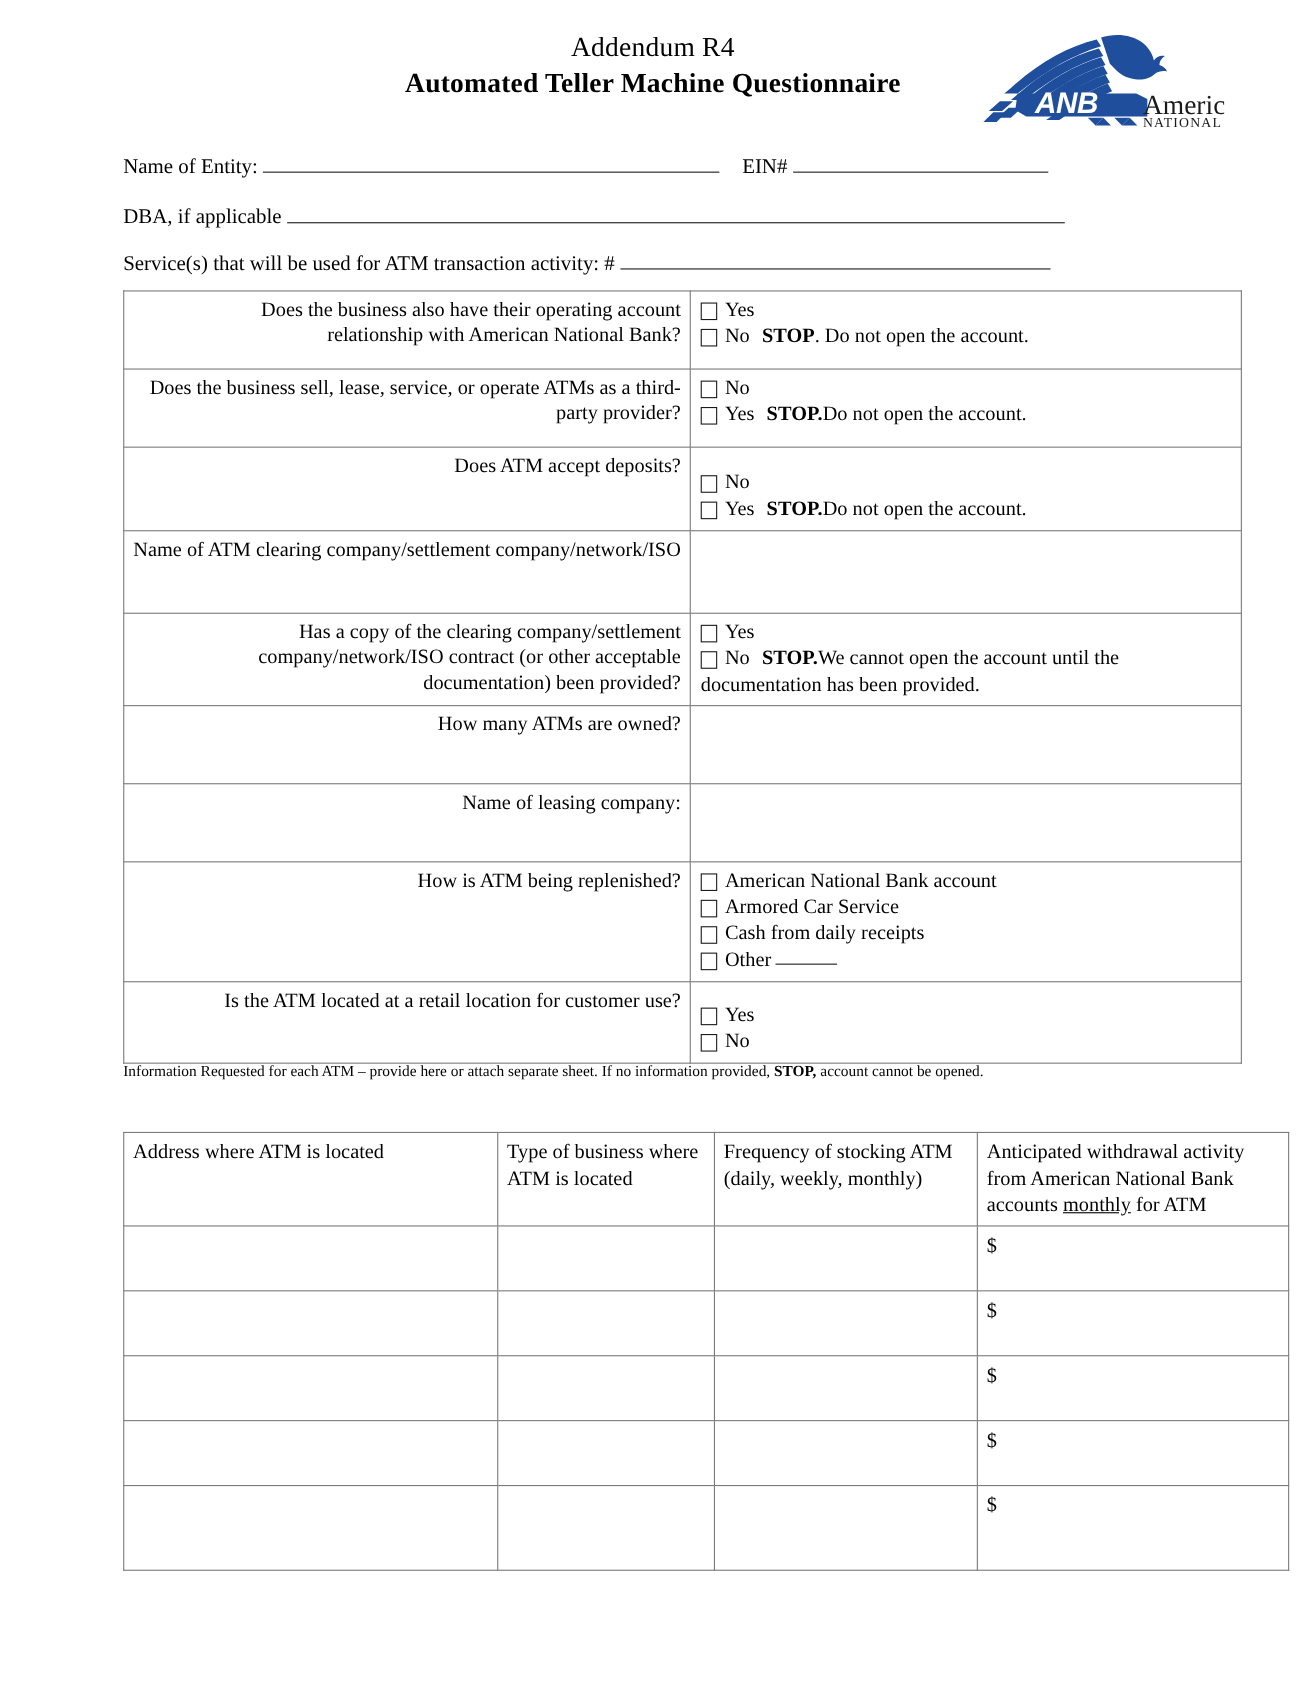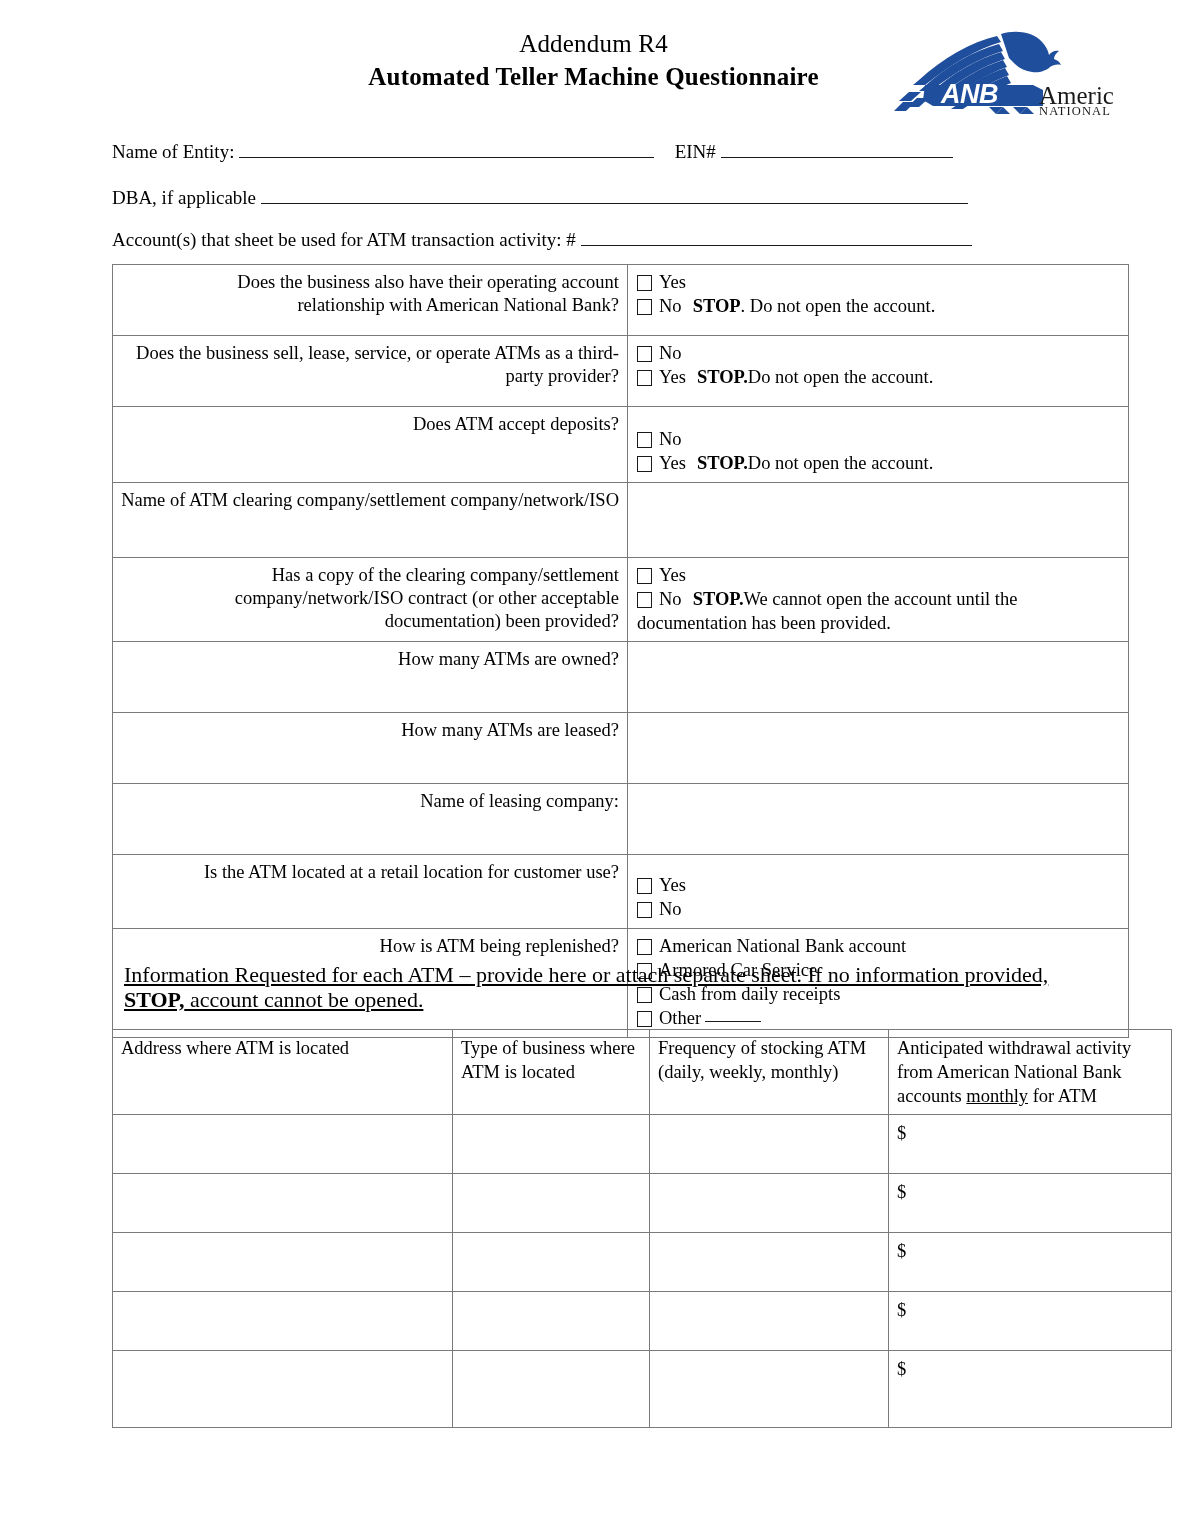--- a/index.html
+++ b/index.html
@@ -121,26 +121,25 @@
     width: 56px;
     border-bottom: 1.6px solid #1a1a1a;
     height: 14px;
     margin-left: 4px;
   }
   .gap-md { display: inline-block; width: 11px; }
 
   
   .midpara {
     position: absolute;
-    left: 124px;
+    left: 112px;
     top: 962px;
     width: 965px;
-    font-size: 22px;
+    font-size: 14px;
     line-height: 25px;
-    text-decoration: underline;
   }
 
   
   .btable {
     position: absolute;
     left: 112px;
     top: 1029px;
     width: 991px;
     border-collapse: collapse;
     table-layout: fixed;
@@ -214,21 +213,21 @@
   <span>EIN#</span>
   <span class="rule" style="width:232px;"></span>
 </div>
 
 <div class="field-row" style="left:112px; top:186px;">
   <span>DBA, if applicable</span>
   <span class="rule" style="width:707px;"></span>
 </div>
 
 <div class="field-row" style="left:112px; top:228px;">
-  <span>Account(s) that sheet be used for ATM transaction activity: #</span>
+  <span>Service(s) that will be used for ATM transaction activity: #</span>
   <span class="rule" style="width:391px;"></span>
 </div>
 
 <table class="qtable">
   <tbody>
 
     <tr>
       <td class="qcol" style="height:58px;padding-left:38px;">
         <span class="qtext">Does the business also have their operating account relationship with American National Bank?</span>
       </td>
@@ -312,71 +311,65 @@
       </td>
     </tr>
 
     <tr>
       <td class="qcol" style="height:58px;">
         <span class="qtext">How many ATMs are owned?</span>
       </td>
       <td class="acol"></td>
     </tr>
 
-    <tr>
-      <td class="qcol" style="height:58px;">
-        <span class="qtext">How many ATMs are leased?</span>
-      </td>
-      <td class="acol"></td>
-    </tr>
 
     <tr>
       <td class="qcol" style="height:58px;">
         <span class="qtext">Name of leasing company:</span>
       </td>
       <td class="acol"></td>
     </tr>
 
     <tr>
+      <td class="qcol" style="height:84px;">
+        <span class="qtext">How is ATM being replenished?</span>
+      </td>
+      <td class="acol">
+        <div class="cbline">
+          <span class="cbox"></span>
+          <span class="cblabel">American National Bank account</span>
+        </div>
+        <div class="cbline">
+          <span class="cbox"></span>
+          <span class="cblabel">Armored Car Service</span>
+        </div>
+        <div class="cbline">
+          <span class="cbox"></span>
+          <span class="cblabel">Cash from daily receipts</span>
+        </div>
+        <div class="cbline">
+          <span class="cbox"></span>
+          <span class="cblabel">Other</span>
+          <span class="blankline"></span>
+        </div>
+      </td>
+    </tr>
+
+    <tr>
       <td class="qcol" style="height:58px;">
         <span class="qtext">Is the ATM located at a retail location for customer use?</span>
       </td>
       <td class="acol" style="padding-top:19px;">
         <div class="cbline">
           <span class="cbox"></span>
           <span class="cblabel">Yes</span>
         </div>
         <div class="cbline">
           <span class="cbox"></span>
           <span class="cblabel">No</span>
-        </div>
-      </td>
-    </tr>
-
-    <tr>
-      <td class="qcol" style="height:84px;">
-        <span class="qtext">How is ATM being replenished?</span>
-      </td>
-      <td class="acol">
-        <div class="cbline">
-          <span class="cbox"></span>
-          <span class="cblabel">American National Bank account</span>
-        </div>
-        <div class="cbline">
-          <span class="cbox"></span>
-          <span class="cblabel">Armored Car Service</span>
-        </div>
-        <div class="cbline">
-          <span class="cbox"></span>
-          <span class="cblabel">Cash from daily receipts</span>
-        </div>
-        <div class="cbline">
-          <span class="cbox"></span>
-          <span class="cblabel">Other</span>
-          <span class="blankline"></span>
         </div>
       </td>
     </tr>
   </tbody>
 </table>
 
 <div class="midpara">
   <span>Information Requested for each ATM – provide here or attach separate sheet.  If no information provided, </span><span class="stopword">STOP,</span><span> account cannot be opened.</span>
 </div>
 

